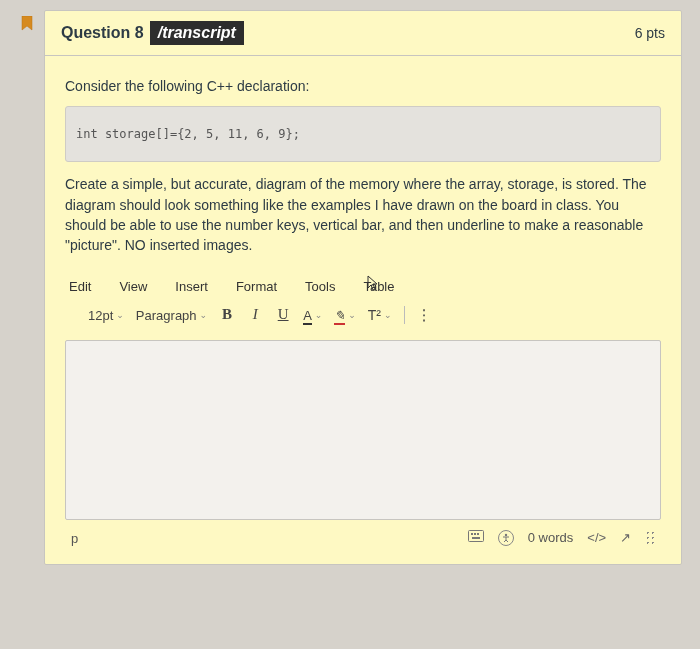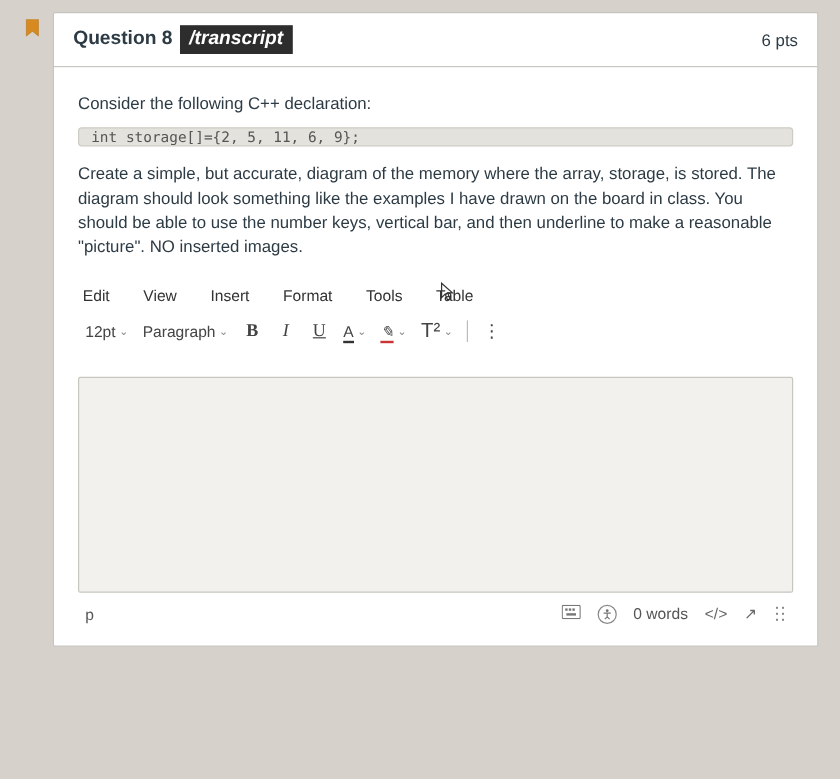--- a/index.html
+++ b/index.html
@@ -18,21 +18,21 @@
     .bookmark {
       position: absolute;
       left: 20px;
       top: 16px;
       width: 14px;
       height: 16px;
       cursor: pointer;
     }
     .question-card {
       margin-left: 30px;
-      background: #ffffff;
+      background: #fef9c3;
       border: 1px solid #c7c5c0;
       border-radius: 2px;
     }
     .question-header {
       display: flex;
       align-items: center;
       justify-content: space-between;
       padding: 10px 16px;
       border-bottom: 1px solid #c7c5c0;
     }
@@ -62,21 +62,21 @@
     .prompt-text {
       font-size: 14px;
       color: #2d3b45;
       margin-bottom: 10px;
       line-height: 1.45;
     }
     .code-block {
       background: #e4e2dd;
       border: 1px solid #cfccc5;
       border-radius: 3px;
-      padding: 0 10px;
+      padding: 20px 10px;
       font-family: Menlo, Consolas, monospace;
       font-size: 12px;
       color: #555;
       margin-bottom: 12px;
     }
     .editor-wrap {
       margin-top: 22px;
       position: relative;
     }
     .cursor-ico {
@@ -88,25 +88,25 @@
     .menu-bar {
       display: flex;
       gap: 28px;
       font-size: 13px;
       color: #333;
       padding: 2px 4px 10px 4px;
     }
     .menu-item { cursor: pointer; }
     .toolbar {
       display: flex;
-      align-items: center;
       gap: 12px;
-      padding: 2px 6px 28px 6px;
+      padding: 2px 6px 16px 6px;
       font-size: 13px;
       color: #444;
+      margin-left: 17px;
     }
     .tb-sel {
       display: flex;
       align-items: center;
       gap: 3px;
       cursor: pointer;
     }
     .caret {
       font-size: 9px;
       color: #888;
@@ -117,21 +117,21 @@
       text-align: center;
       font-size: 15px;
     }
     .bold { font-weight: 700; font-family: Georgia, serif; }
     .italic { font-style: italic; font-family: Georgia, serif; }
     .underline { text-decoration: underline; font-family: Georgia, serif; }
     .a-color { position: relative; }
     .a-color::after { content:""; display:block; height:2px; background:#333; position:absolute; left:0;right:0;bottom:-2px;}
     .highlight-pen { font-style: italic; position: relative; display:inline-block;}
     .highlight-pen::after { content:""; display:block; height:2px; background:#c33; position:absolute; left:0;right:0;bottom:-2px;}
-    .super-t { font-size:17px; }
+    .super-t { font-size:14px; }
     .sep { width:1px; height:18px; background:#bbb; }
     .kebab { letter-spacing: 1px; }
     .editor-area {
       border: 1px solid #c7c5c0;
       background: #f3f1ed;
       height: 180px;
       border-radius: 2px;
     }
     .editor-foot {
       display: flex;

